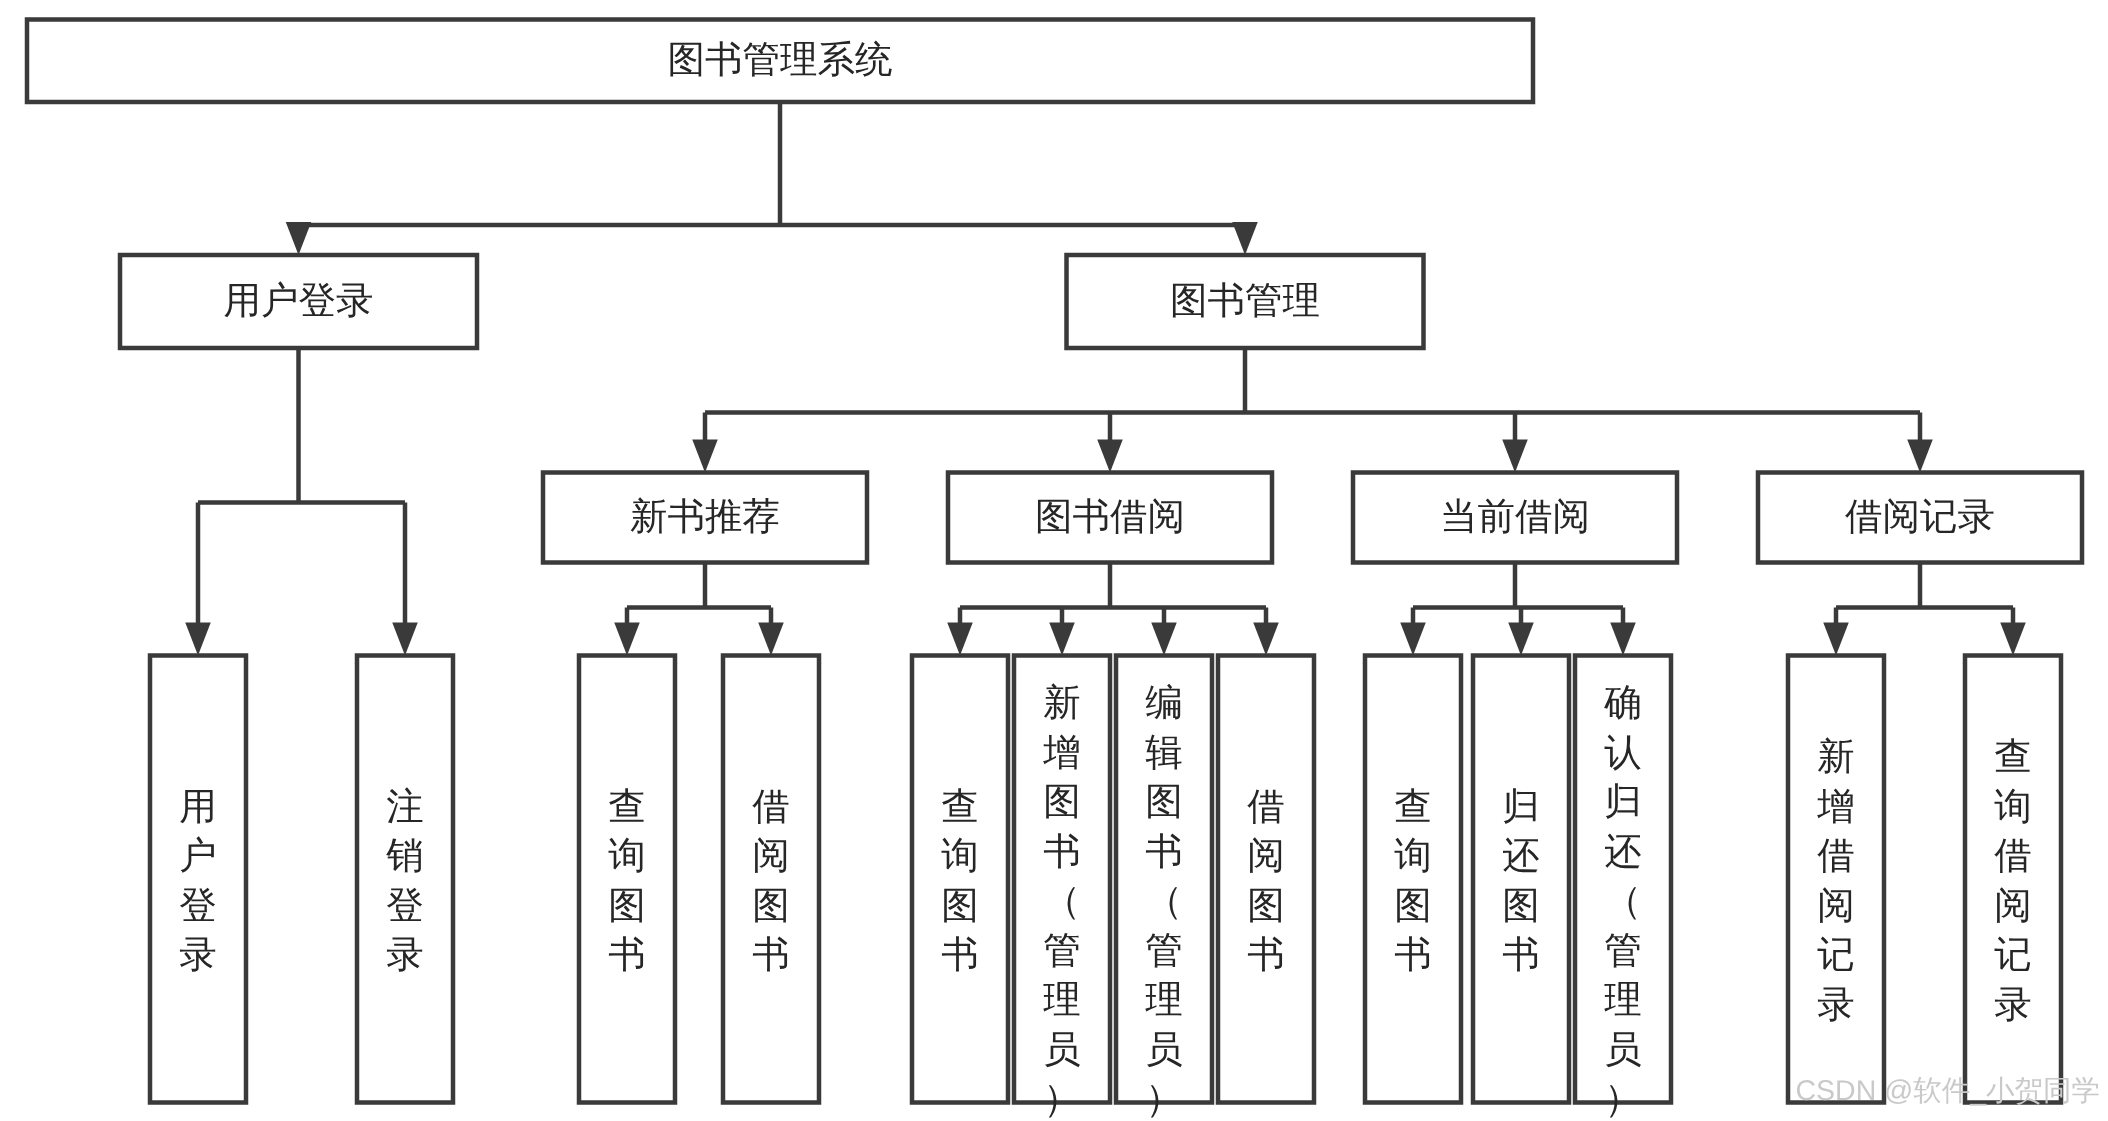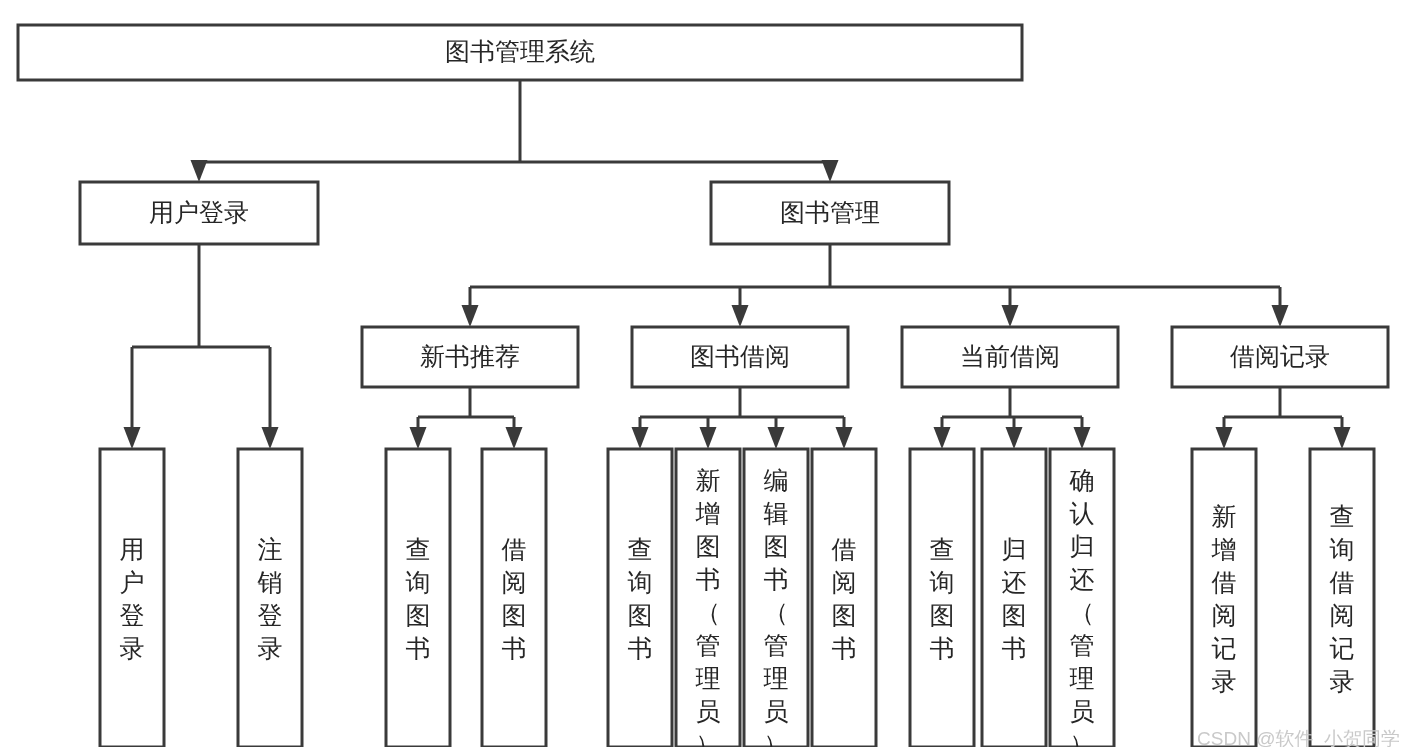--- a/index.html
+++ b/index.html
@@ -10,21 +10,21 @@
   body {
     width: 1405px;
     height: 747px;
     font-family: "Liberation Sans", "DejaVu Sans", sans-serif;
     overflow: hidden;
     position: relative;
   }
   #diagram-root {
     position: absolute;
     left: 0;
-    top: 12px;
+    top: 0;
     width: 1405px;
     height: 646px;
   }
   svg.flow {
     display: block;
     width: 1405px;
     height: 747px;
   }
   .nodebox {
     fill: #ffffff;

